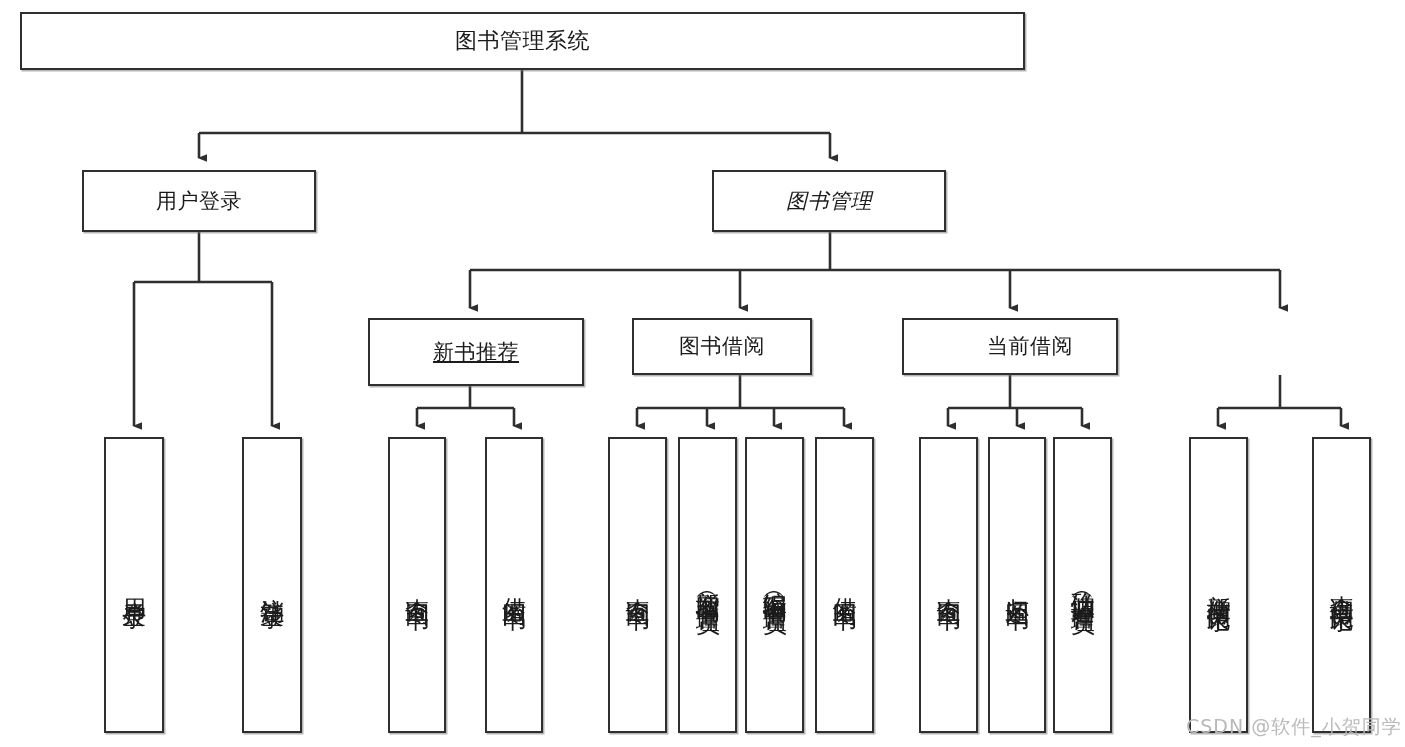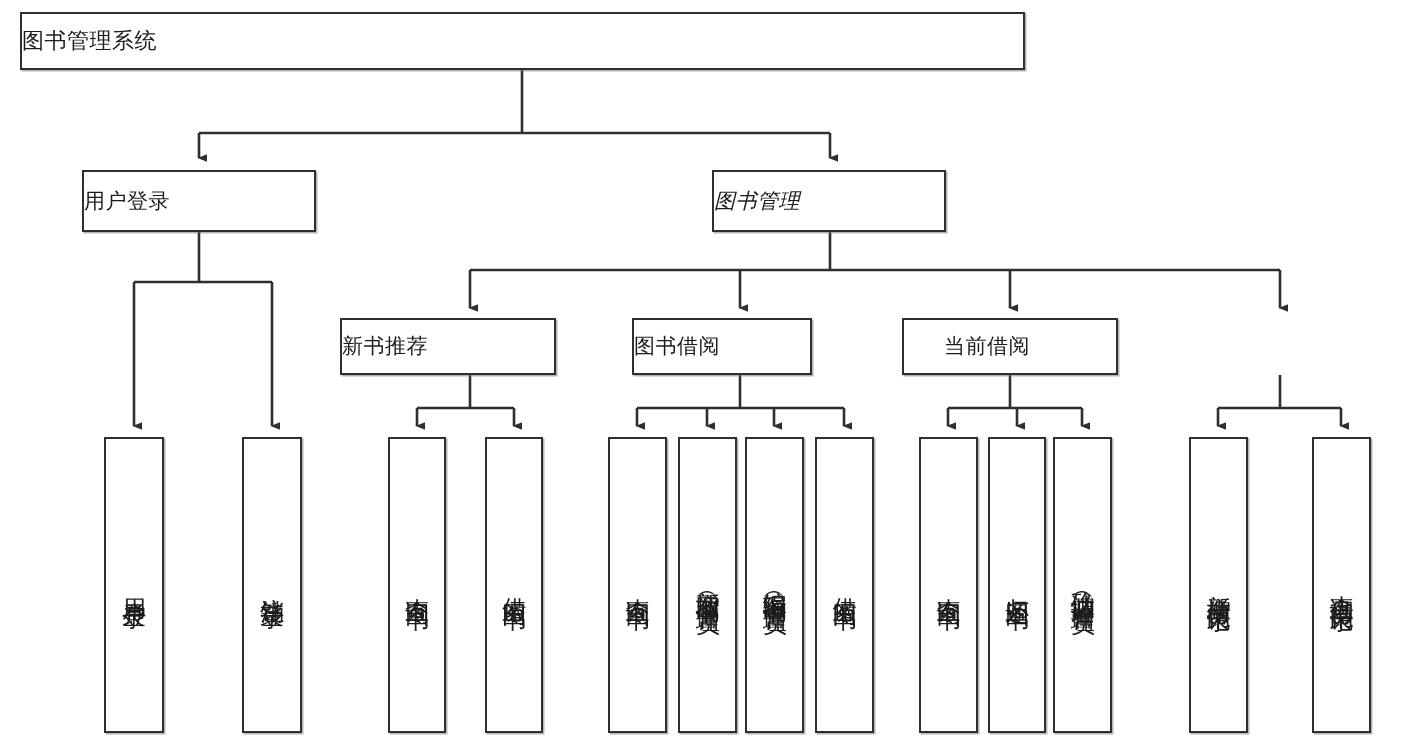--- a/index.html
+++ b/index.html
@@ -26,20 +26,21 @@
     pointer-events: none;
   }
   .node {
     position: absolute;
     box-sizing: border-box;
     border: 2px solid #2f2f2f;
     background: #ffffff;
     box-shadow: 1.5px 1.5px 0 rgba(120,120,120,0.55);
     display: flex;
     align-items: center;
+    justify-content: center;
     color: #1b1b1b;
   }
   .node .label {
     line-height: 1.18;
     letter-spacing: 0.5px;
     white-space: nowrap;
   }
   .node.horiz .label {
     font-size: 21px;
     text-align: center;
@@ -129,21 +130,21 @@
     <span class="label">图书管理系统</span>
   </div>
 
   <div class="node horiz" style="left:82px; top:170px; width:234px; height:62px;">
     <span class="label">用户登录</span>
   </div>
   <div class="node horiz" style="left:712px; top:170px; width:234px; height:62px;font-style:italic;">
     <span class="label">图书管理</span>
   </div>
 
-  <div class="node horiz" style="left:340px; top:318px; width:216px; height:57px;">
+  <div class="node horiz" style="left:368px; top:318px; width:216px; height:68px;text-decoration:underline;">
     <span class="label">新书推荐</span>
   </div>
   <div class="node horiz" style="left:632px; top:318px; width:180px; height:57px;">
     <span class="label">图书借阅</span>
   </div>
   <div class="node horiz" style="left:902px; top:318px; width:216px; height:57px;padding-left:40px;">
     <span class="label">当前借阅</span>
   </div>
 
   <div class="node vert" style="left:104px; top:437px; width:60px; height:296px;">
@@ -183,14 +184,15 @@
     <span class="label">确认归还（管理员）</span>
   </div>
 
   <div class="node vert" style="left:1189px; top:437px; width:59px; height:296px;">
     <span class="label">新增借阅记录</span>
   </div>
   <div class="node vert" style="left:1312px; top:437px; width:59px; height:296px;">
     <span class="label">查询借阅记录</span>
   </div>
 
+  <div class="watermark">CSDN @软件_小贺同学</div>
 
 </div>
 
 </body></html>

